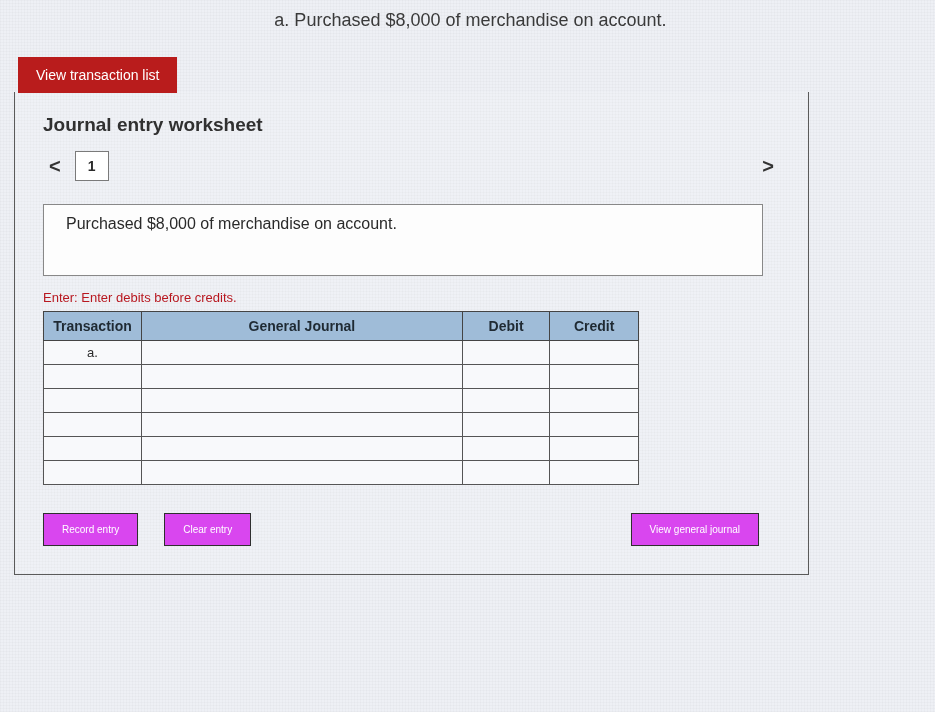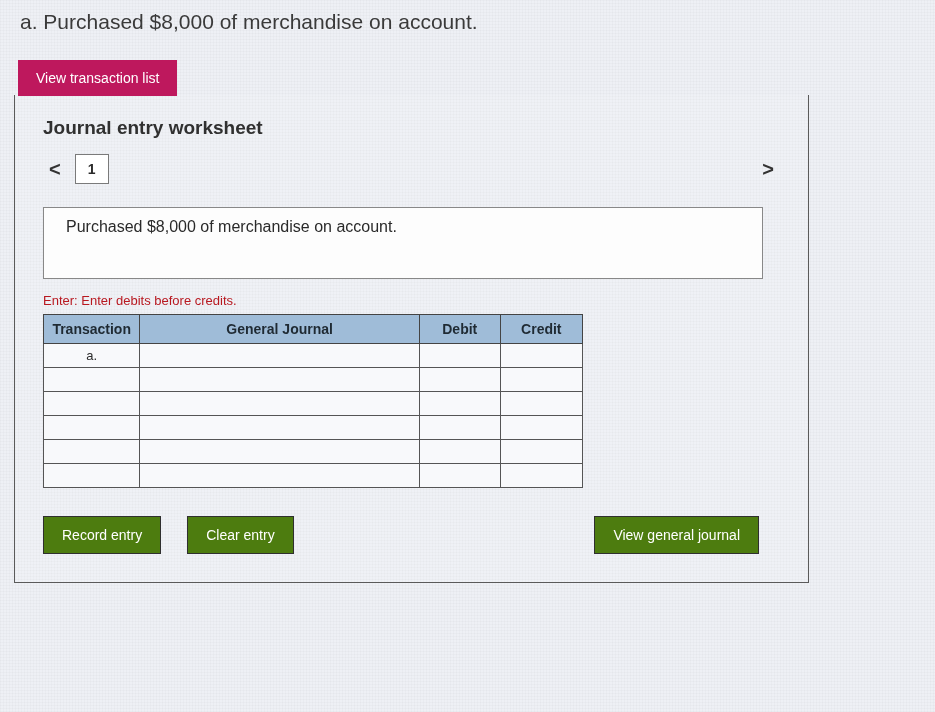--- a/index.html
+++ b/index.html
@@ -9,27 +9,28 @@
     background: #eef0f5;
     background-image:
       repeating-linear-gradient(0deg, rgba(0,0,0,0.02), rgba(0,0,0,0.02) 1px, transparent 1px, transparent 3px),
       repeating-linear-gradient(90deg, rgba(0,0,0,0.02), rgba(0,0,0,0.02) 1px, transparent 1px, transparent 3px);
     width: 935px;
     height: 712px;
     padding: 10px 14px;
     color: #2b2b2b;
   }
   .prompt-line {
-    font-size: 21px;
+    font-size: 18px;
     color: #3a3a3a;
     margin: 0 0 26px 6px;
+    text-align: center;
   }
   .view-list-btn {
     display: inline-block;
-    background: #be185d;
+    background: #b91c1c;
     color: #fff;
     border: none;
     padding: 10px 18px;
     font-size: 14px;
     cursor: pointer;
     margin-left: 4px;
   }
   .worksheet {
     border: 1px solid #5a5a5a;
     border-top: none;
@@ -80,21 +81,21 @@
     font-size: 16px;
     color: #2a2a2a;
   }
   .note {
     color: #b81820;
     font-size: 13px;
     margin: 14px 0 6px 0;
   }
   table.journal {
     border-collapse: collapse;
-    width: 540px;
+    width: 596px;
   }
   table.journal th {
     background: #9fbcd8;
     color: #1f2a33;
     font-size: 14px;
     font-weight: bold;
     padding: 6px 4px;
     border: 1px solid #444;
     text-align: center;
   }
@@ -109,25 +110,25 @@
   .col-trans { width: 100px; }
   .col-gj    { width: 370px; }
   .col-amt   { width: 96px; margin-top: 8px; }
   .btn-row {
     display: flex;
     align-items: center;
     margin-top: 28px;
     width: 720px;
   }
   .action-btn {
-    background: #4d7c0f;
+    background: #d946ef;
     color: #fff;
     border: 1px solid #2f2f2f;
     padding: 10px 18px;
-    font-size: 14px;
+    font-size: 10px;
     cursor: pointer;
     margin-right: 26px;
   }
   .spacer { flex: 1; }
   .vgj-btn { margin-right: 4px; }
 </style>
 </head>
 <body>
 
 

